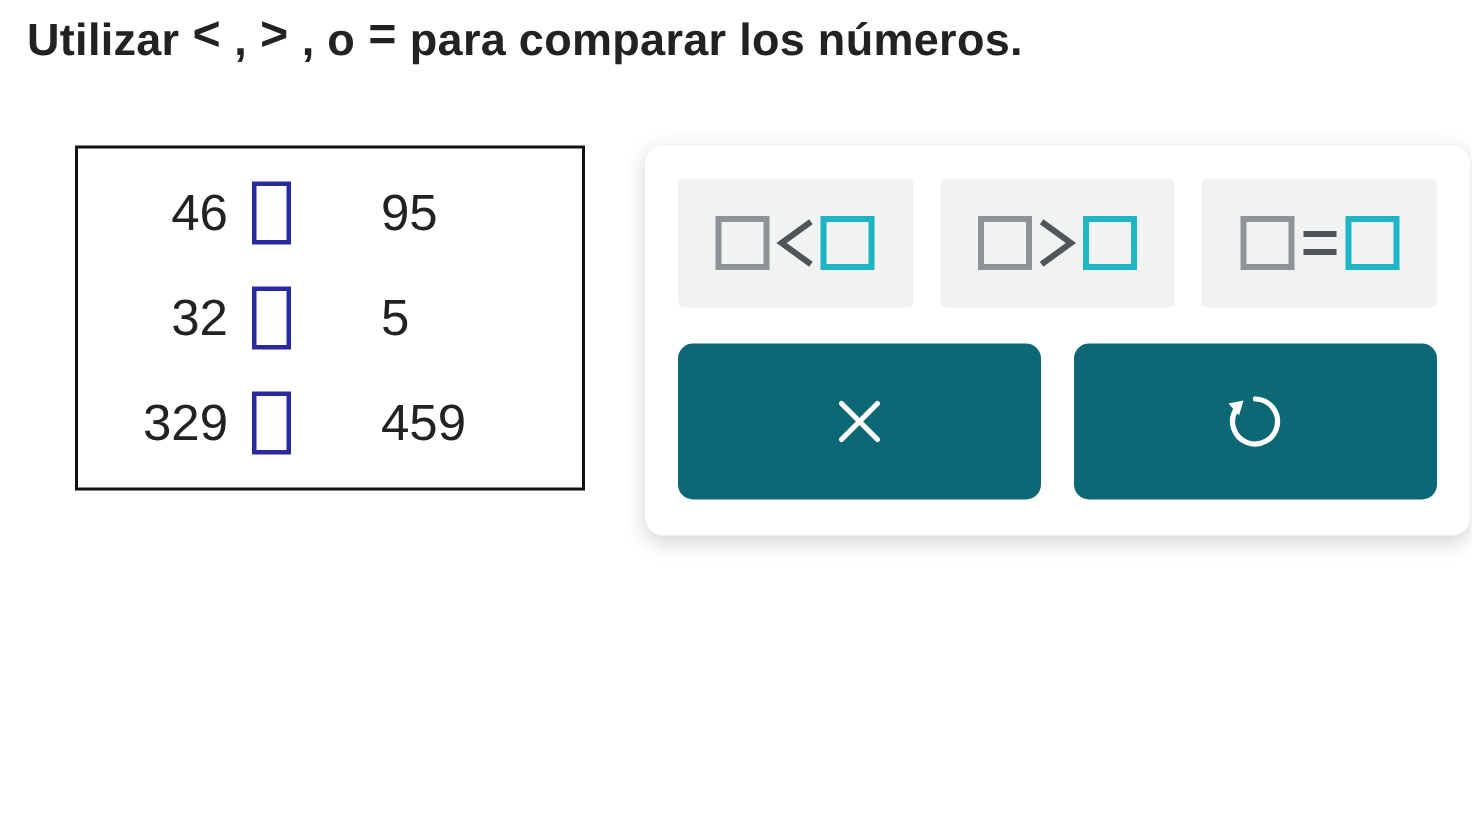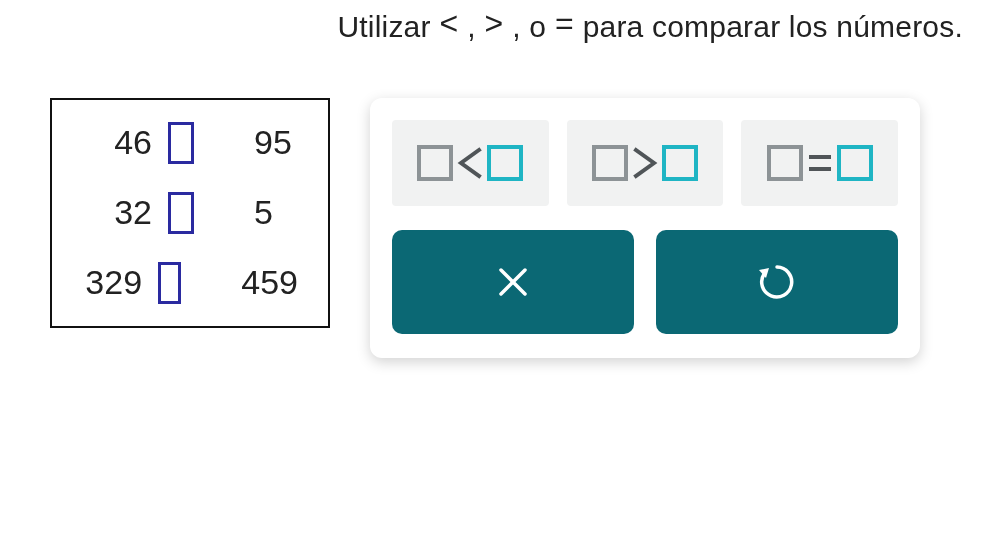--- a/index.html
+++ b/index.html
@@ -7,23 +7,22 @@
     padding: 0;
     width: 981px;
     height: 543px;
     font-family: Arial, sans-serif;
     background: #fff;
     color: #222;
   }
   .instruction {
     font-size: 30px;
     padding: 10px 18px 0 18px;
-    font-weight: 400;
+    font-weight: 700;
     letter-spacing: 0.2px;
-    text-align: right;
   }
   .instruction span.op {
     font-family: "Courier New", monospace;
     font-size: 32px;
     display:inline-block;
     vertical-align: middle;
     transform: translateY(-4px);
   }
   .main-row {
     display: flex;
@@ -31,21 +30,21 @@
     padding: 50px 0 0 50px;
     align-items: flex-start;
   }
   
   .compare-box {
     border: 2px solid #111;
     padding: 22px 30px 22px 30px;
     display: flex;
     flex-direction: column;
     gap: 28px;
-    width: 280px;
+    width: 340px;
     box-sizing: border-box;
   }
   .compare-row {
     display: flex;
     align-items: center;
     font-size: 34px;
   }
   .compare-row .left-num {
     width: 70px;
     text-align: right;

